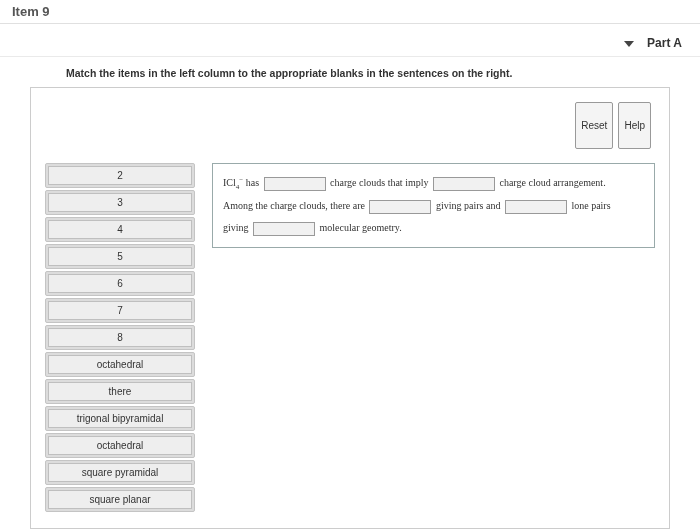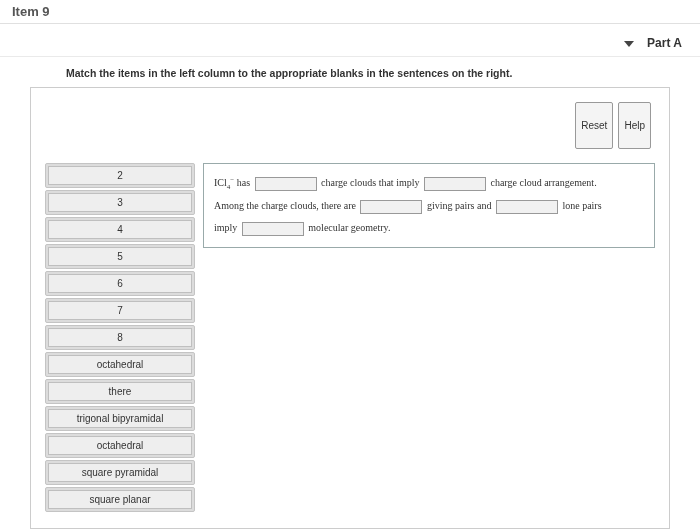--- a/index.html
+++ b/index.html
@@ -12,21 +12,21 @@
   .qtext { font-size: 11px; margin-bottom: 6px; }
   .qtext .formula { font-family: "Times New Roman", serif; }
   .qinstr { font-size: 10.5px; font-weight: bold; margin-bottom: 8px; margin-left: 36px; }
   .work-area { border: 1px solid #ccc; padding: 14px 14px 14px 14px; position: relative; min-height: 370px; }
   .top-btns { text-align: right; padding: 0 4px 14px 0; }
   .mini-btn { display: inline-block; border: 1px solid #999; border-radius: 2px; padding: 17px 5px; font-size: 10px; background: #f4f4f4; margin-left: 2px; cursor: pointer; }
   .panel-row { display: flex; align-items: flex-start; }
   .left-col { width: 150px; flex: 0 0 150px; }
   .tile-wrap { background: #dcdcdc; border: 1px solid #c4c4c4; border-radius: 2px; margin-bottom: 2px; padding: 2px; }
   .tile { background: #eeeeee; border: 1px solid #bfbfbf; text-align: center; font-size: 10px; padding: 3px 2px; cursor: move; }
-  .right-col { flex: 1; margin-left: 8px; }
+  .right-col { flex: 1; margin-left: 17px; }
   .sentence-box { border: 1px solid #9aa; padding: 8px 10px; font-size: 10px; line-height: 2.2; font-family: "Times New Roman", serif; }
   .sentence-box .formula { font-family: "Times New Roman", serif; }
   .blank { display: inline-block; width: 62px; height: 14px; border: 1px solid #999; background: #f1f1f1; vertical-align: middle; margin: 0 2px; }
   sub { font-size: 0.7em; vertical-align: sub; }
   sup { font-size: 0.7em; vertical-align: super; }
 </style>
 </head>
 <body>
 
 <div class="item-header">
@@ -96,21 +96,21 @@
           <span class="formula">ICl<sub>4</sub><sup>−</sup> has</span>
           <span class="blank"></span>
           <span>charge clouds that imply</span>
           <span class="blank"></span>
           <span>charge cloud arrangement.</span><br>
           <span>Among the charge clouds, there are</span>
           <span class="blank"></span>
           <span>giving pairs and</span>
           <span class="blank"></span>
           <span>lone pairs</span><br>
-          <span>imply</span>
+          <span>giving</span>
           <span class="blank"></span>
           <span>molecular geometry.</span>
         </div>
       </div>
     </div>
   </div>
 
 </div>
 
 </body></html>

